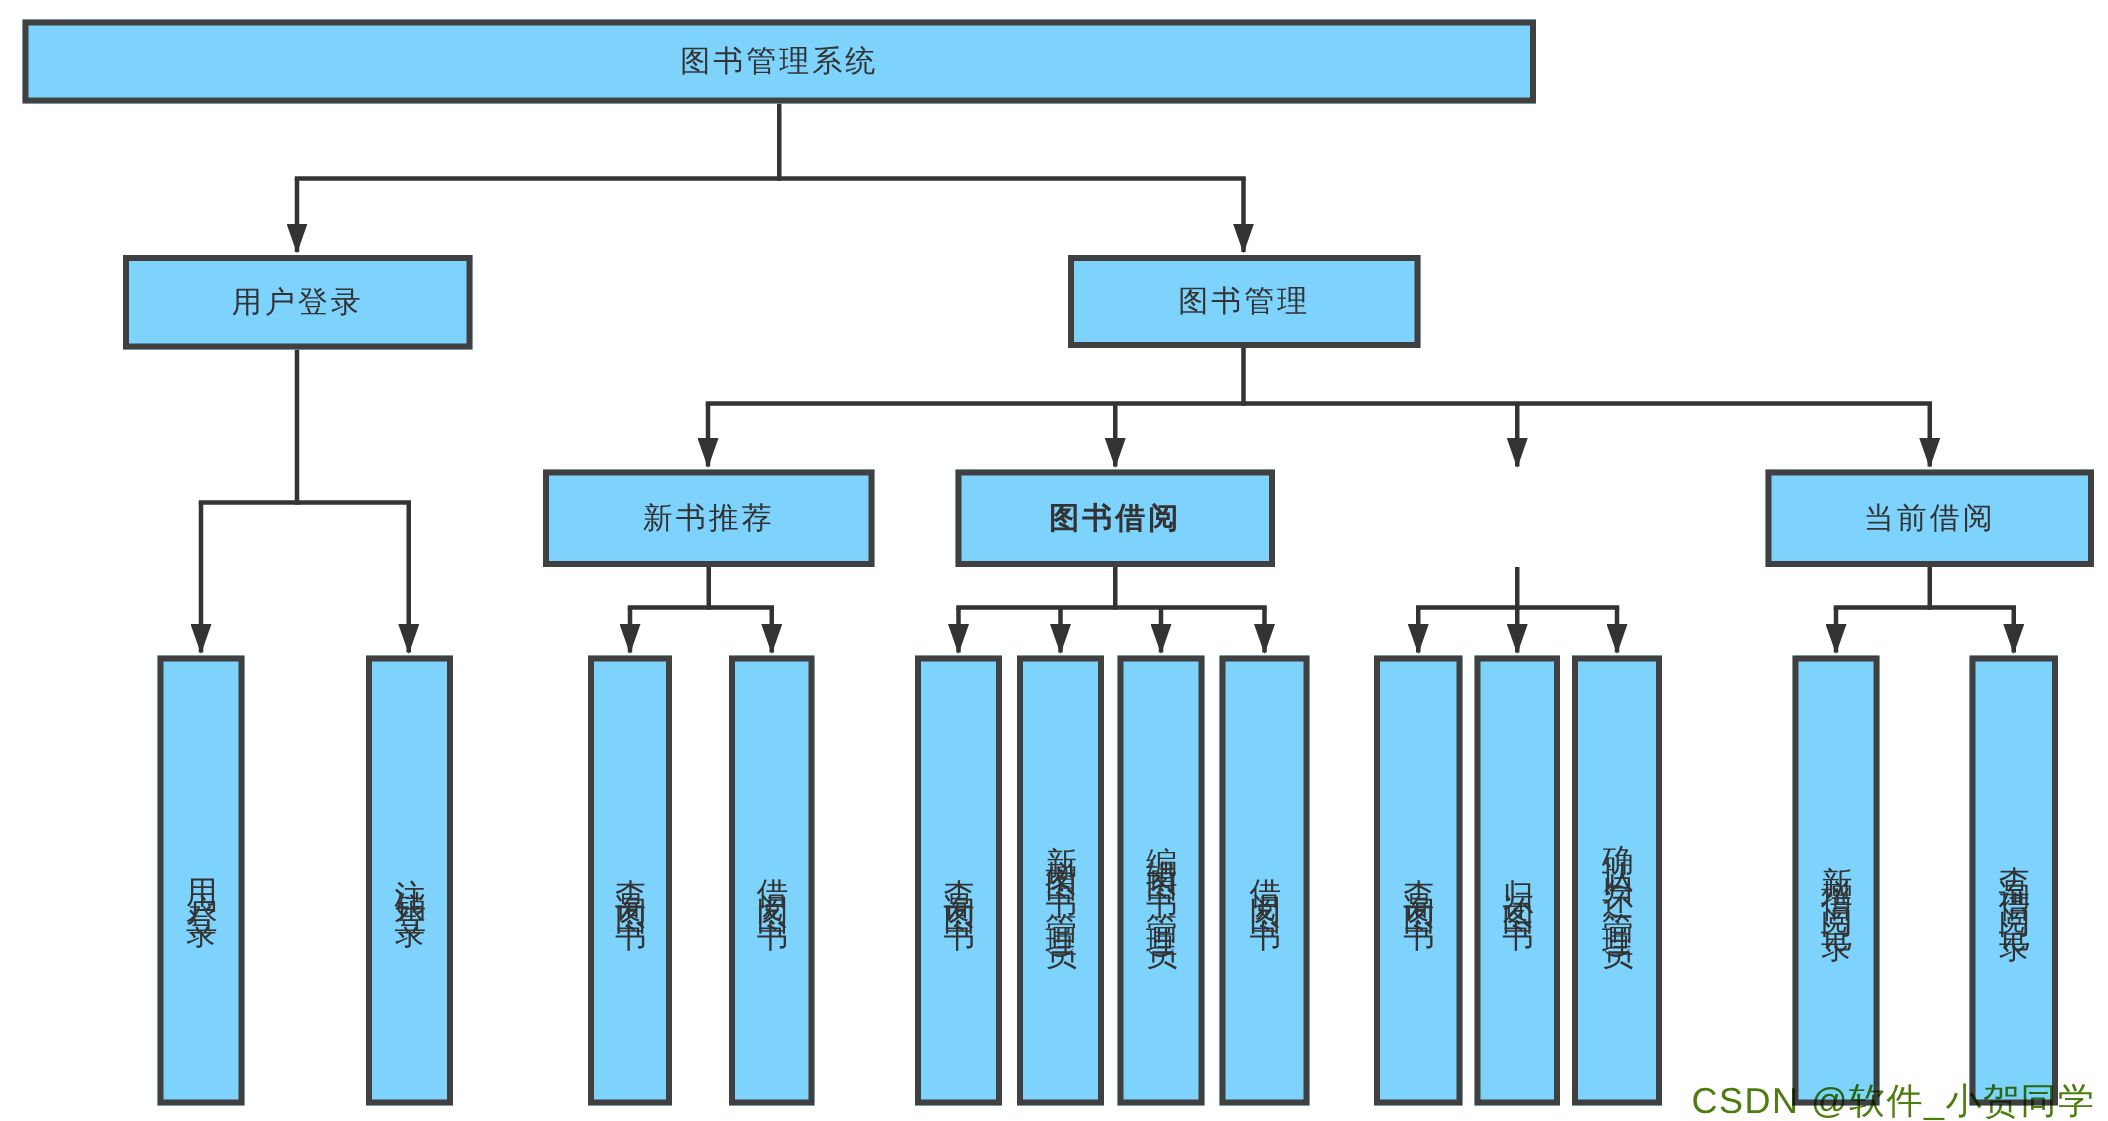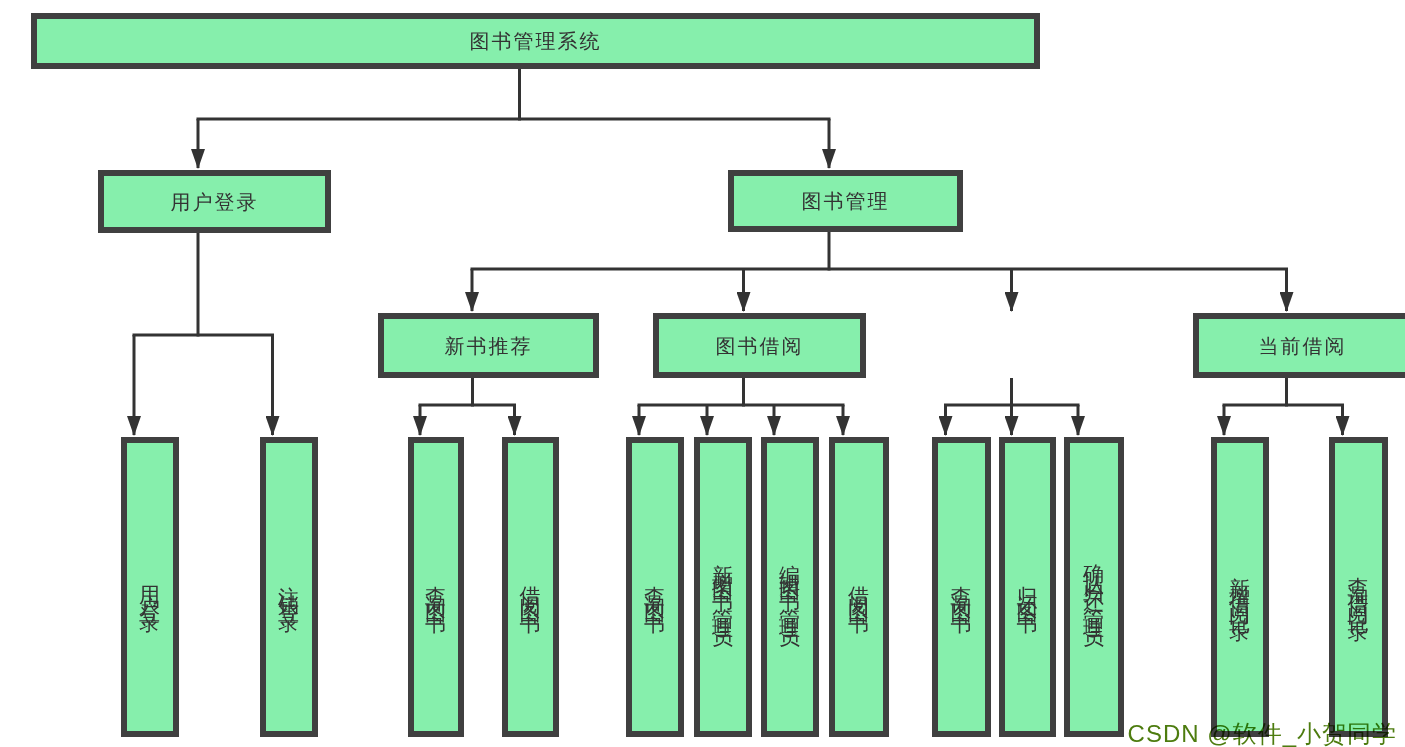--- a/index.html
+++ b/index.html
@@ -19,29 +19,28 @@
   #connectors {
     position: absolute;
     left: 0; top: 0;
     width: 1405px;
     height: 747px;
     z-index: 1;
   }
   .node {
     position: absolute;
     box-sizing: border-box;
-    border: 6px solid #404040;
-    background: #86efac;
+    border: 4px solid #404040;
+    background: #7dd3fc;
     display: flex;
     align-items: center;
     justify-content: center;
     color: #333333;
     z-index: 2;
     text-align: center;
-    margin-left: 16px;
   }
   .node.h {
     font-size: 20px;
     letter-spacing: 2px;
     line-height: 1;
   }
   .node.v {
     writing-mode: vertical-lr;
     text-orientation: mixed;
     font-size: 21px;
@@ -114,21 +113,21 @@
       <path d="M1342.5,405 L1342.5,435" marker-end="url(#arrowhead)"></path>
     </g>
   </svg>
 
   <div class="node h" style="left:15px; top:13px; width:1009px; height:56px;">图书管理系统</div>
 
   <div class="node h" style="left:82px; top:170px; width:233px; height:63px;">用户登录</div>
   <div class="node h" style="left:362px; top:313px; width:221px; height:65px;">新书推荐</div>
 
   <div class="node h" style="left:712px; top:170px; width:235px; height:62px;">图书管理</div>
-  <div class="node h" style="left:637px; top:313px; width:213px; height:65px;">图书借阅</div>
+  <div class="node h" style="left:637px; top:313px; width:213px; height:65px;font-weight:bold;">图书借阅</div>
   <div class="node h" style="left:1177px; top:313px; width:219px; height:65px;">当前借阅</div>
 
   <div class="node v" style="left:105px; top:437px; width:58px; height:300px;">用户登录</div>
   <div class="node v" style="left:244px; top:437px; width:58px; height:300px;">注销登录</div>
 
   <div class="node v" style="left:392px; top:437px; width:56px; height:300px;">查询图书</div>
   <div class="node v" style="left:486px; top:437px; width:57px; height:300px;">借阅图书</div>
 
   <div class="node v" style="left:610px; top:437px; width:58px; height:300px;">查询图书</div>
   <div class="node v" style="left:678px; top:437px; width:58px; height:300px;">新增图书（管理员）</div>

